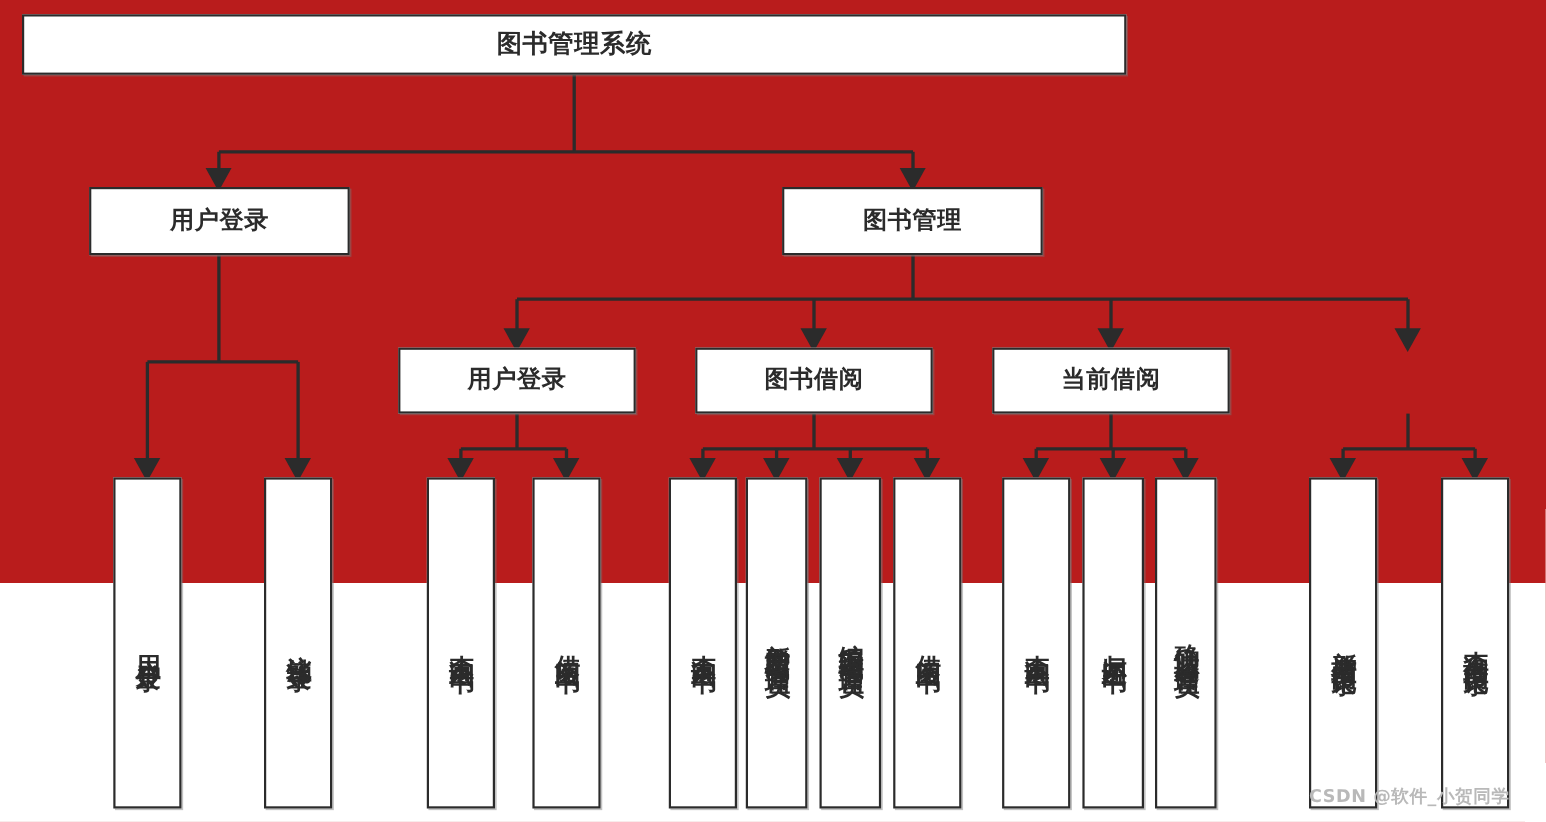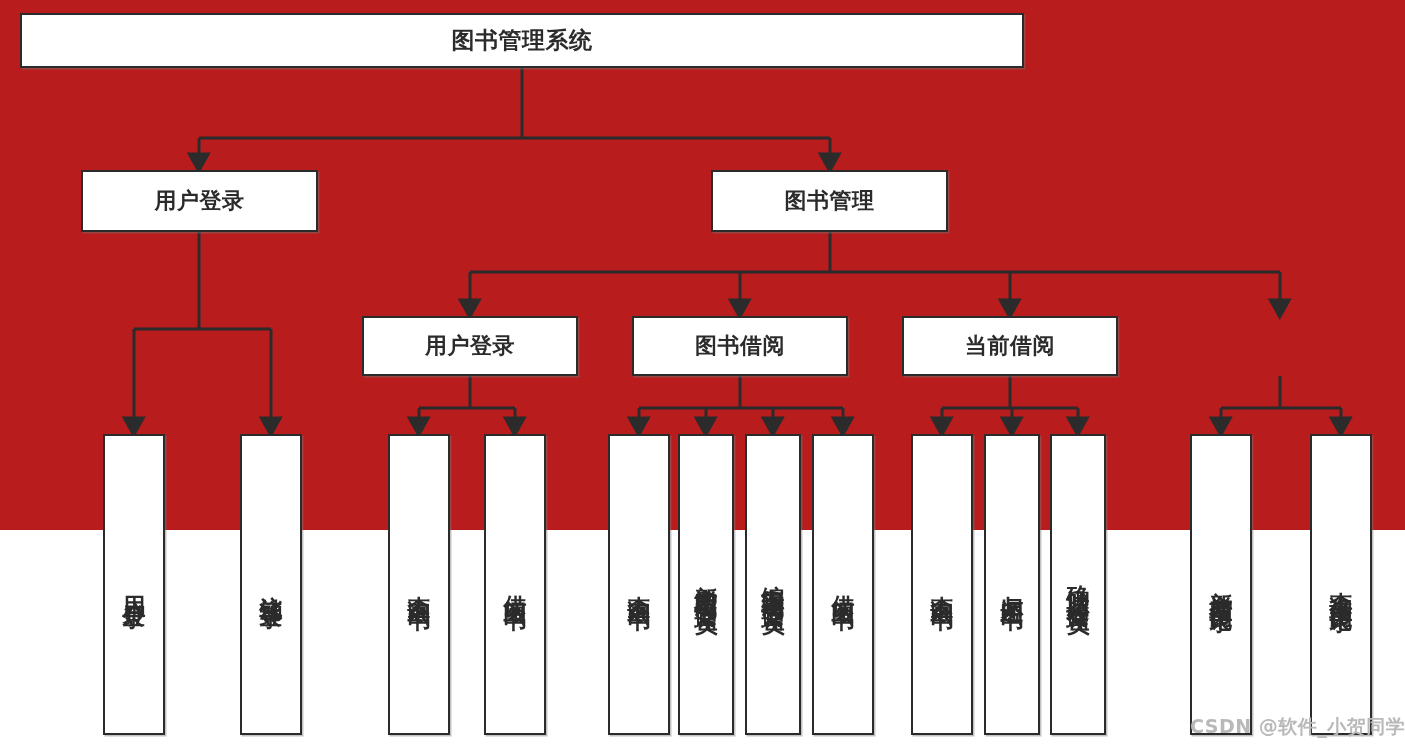--- a/index.html
+++ b/index.html
@@ -51,21 +51,21 @@
     letter-spacing: 4px;
     line-height: 1;
     font-size: 23px;
   }
   #root-node .node-label {
     font-size: 23px;
   }
   .watermark {
     position: absolute;
     color: #b9b9b9;
-    font-size: 19px;
+    font-size: 16px;
     letter-spacing: 0.5px;
     white-space: nowrap;
     user-select: none;
   }
 </style>
 </head>
 <body>
 
 <div id="diagram-root">
 

